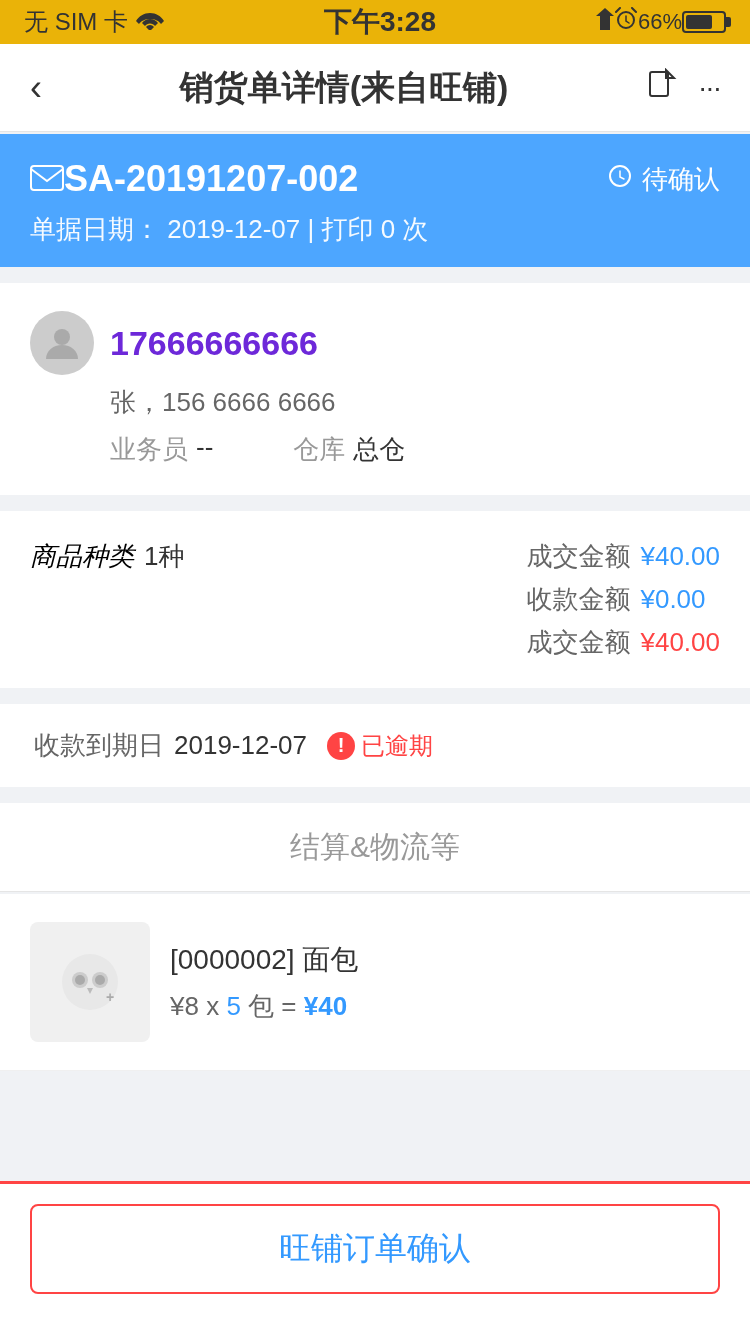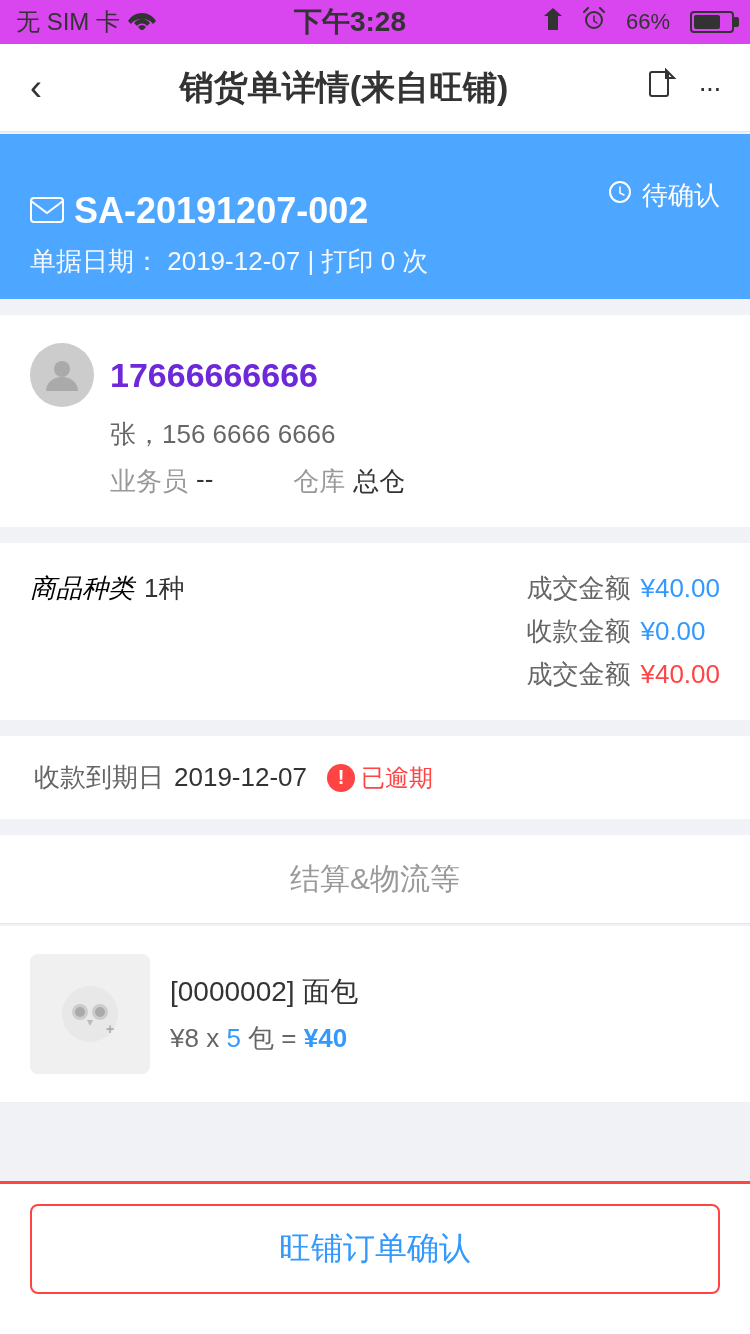--- a/index.html
+++ b/index.html
@@ -11,41 +11,41 @@
       font-family: -apple-system, "PingFang SC", "Helvetica Neue", Arial, sans-serif;
       font-size: 28px;
       color: #333;
       position: relative;
     }
 
     
     .status-bar {
       width: 750px;
       height: 44px;
-      background: #d946ef;
+      background: #eab308;
       display: flex;
       align-items: center;
       justify-content: space-between;
-      padding: 0 16px;
+      padding: 0 24px;
       font-size: 24px;
       font-weight: 500;
     }
     .status-bar-left {
       display: flex;
       align-items: center;
       gap: 8px;
     }
     .status-bar-center {
       font-weight: 600;
       font-size: 28px;
     }
     .status-bar-right {
       display: flex;
       align-items: center;
-      gap: 20px;
+      gap: 0;
       font-size: 22px;
     }
     .battery-icon {
       display: inline-block;
       width: 44px;
       height: 22px;
       border: 2px solid #333;
       border-radius: 4px;
       position: relative;
     }
@@ -117,22 +117,21 @@
       align-items: center;
       justify-content: space-between;
       margin-bottom: 12px;
     }
     .order-number {
       color: #fff;
       font-size: 36px;
       font-weight: 700;
       display: flex;
       align-items: center;
-      gap: 10px;
-      margin-top: 32px;
+      gap: 0;
     }
     .order-status {
       color: #fff;
       font-size: 26px;
       display: flex;
       align-items: center;
       gap: 10px;
     }
     .order-date {
       color: #fff;

